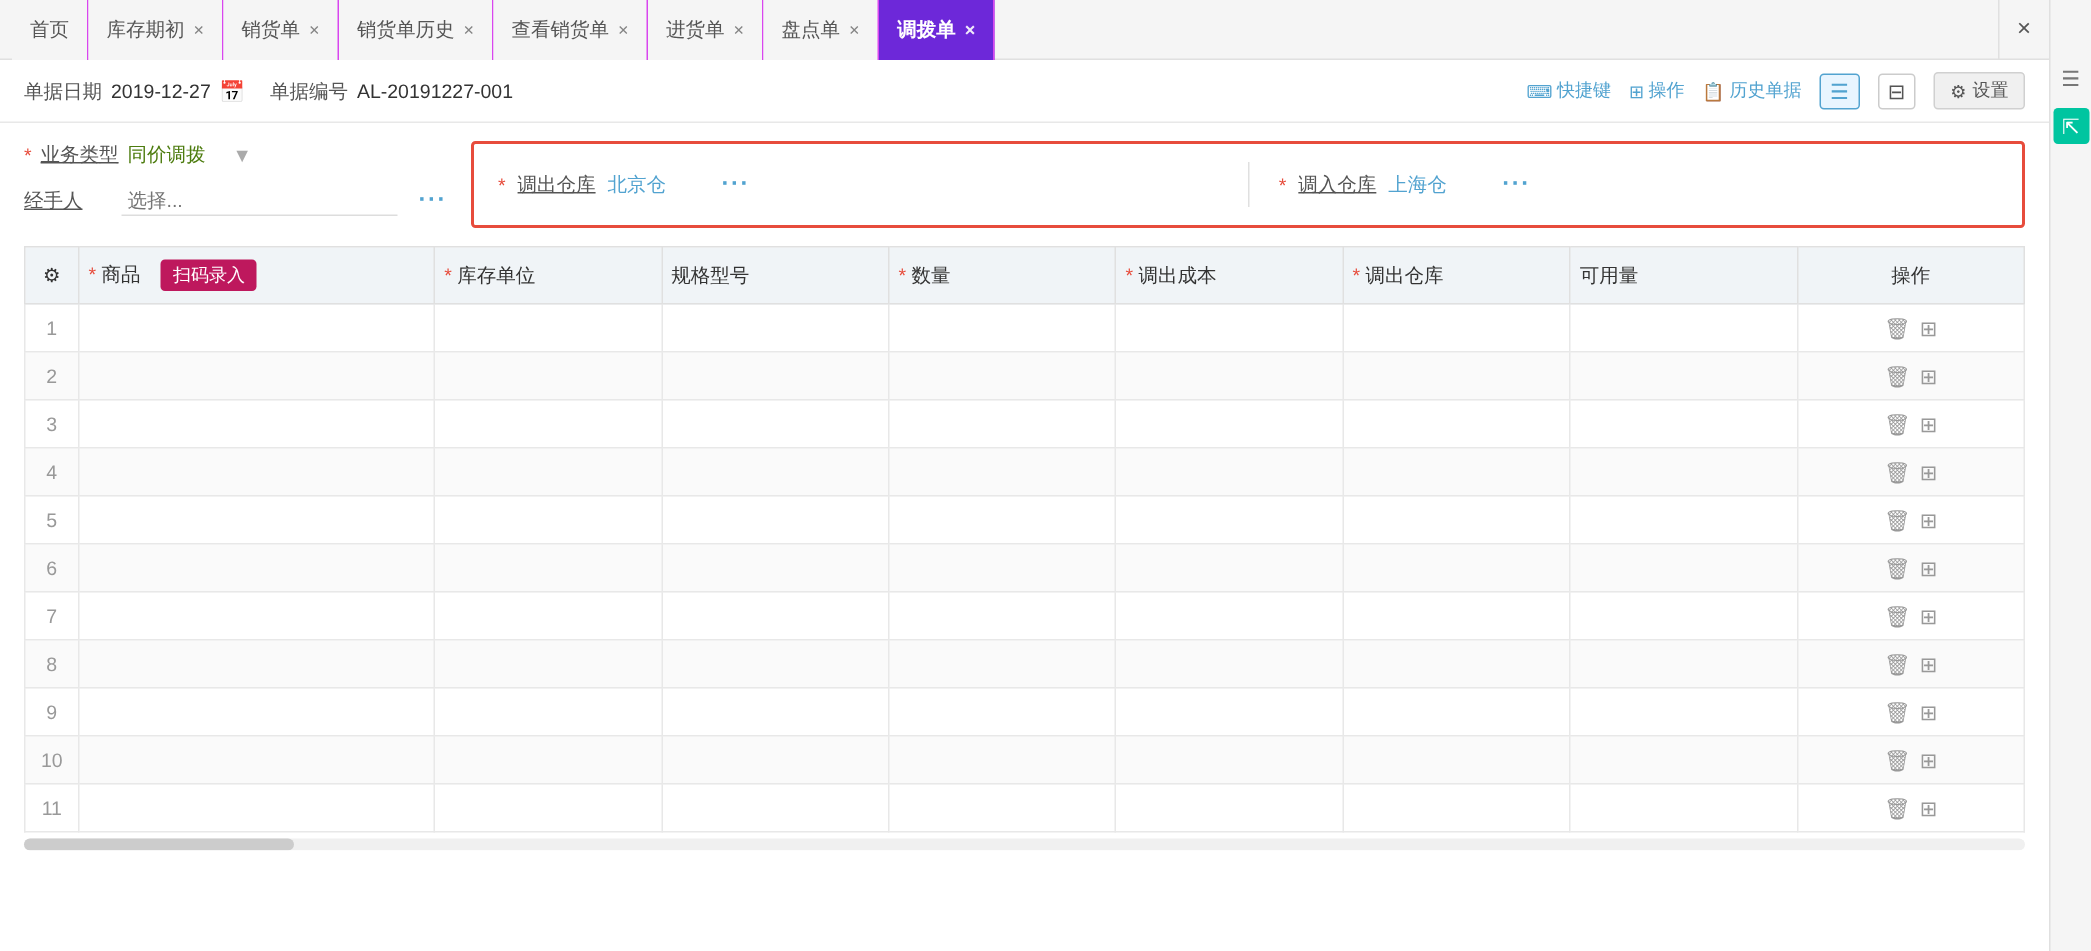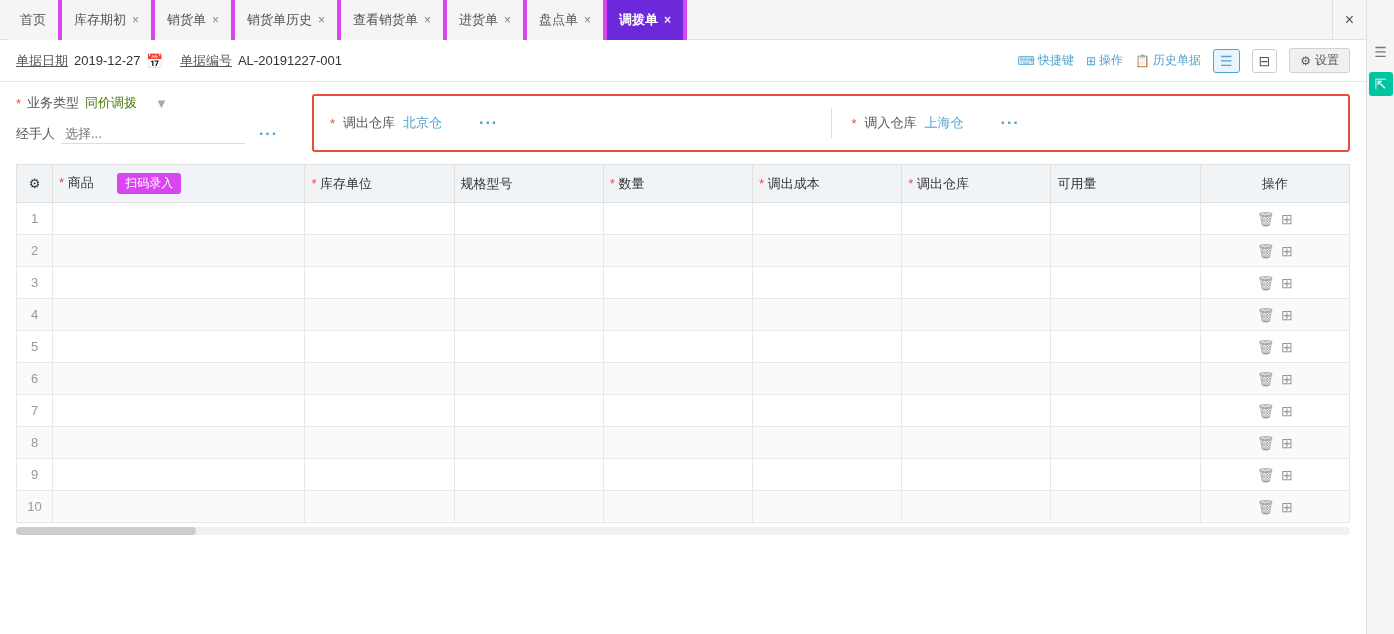--- a/index.html
+++ b/index.html
@@ -5,21 +5,21 @@
     * { box-sizing: border-box; margin: 0; padding: 0; }
     body { font-family: 'Microsoft YaHei', Arial, sans-serif; font-size: 13px; color: #333; background: #fff; overflow: hidden; }
 
     
     .tab-bar {
       display: flex; align-items: center; border-bottom: 1px solid #e0e0e0;
       background: #f5f5f5; height: 40px; padding: 0 0 0 8px;
     }
     .tab {
       display: flex; align-items: center; padding: 0 12px; height: 40px;
-      cursor: pointer; font-size: 13px; color: #555; border-right: 4px solid #d946ef;
+      cursor: pointer; font-size: 13px; color: #555; border-right: 1px solid #d946ef;
       background: #f5f5f5; white-space: nowrap; position: relative;
     }
     .tab.active {
       background: #6d28d9; color: #fff; font-weight: bold;
     }
     .tab .close-btn {
       margin-left: 6px; font-size: 12px; cursor: pointer; color: inherit; opacity: 0.7;
     }
     .tab.active .close-btn { color: #fff; opacity: 0.9; }
     .tab-spacer { flex: 1; }
@@ -27,21 +27,21 @@
       padding: 0 12px; height: 40px; display: flex; align-items: center;
       cursor: pointer; color: #555; font-size: 16px; border-left: 1px solid #e0e0e0;
     }
 
     
     .header-row {
       display: flex; align-items: center; padding: 8px 16px; border-bottom: 1px solid #e8e8e8;
       background: #fff; gap: 16px;
     }
     .header-field { display: flex; align-items: center; gap: 6px; font-size: 13px; }
-    .header-label { color: #555; text-decoration: underline; }
+    .header-label { color: #555; }
     .header-value { color: #333; font-weight: 500; }
     .header-icon { color: #52a3d0; font-size: 14px; cursor: pointer; }
     .header-spacer { flex: 1; }
     .header-actions { display: flex; align-items: center; gap: 12px; }
     .action-link { display: flex; align-items: center; gap: 3px; color: #52a3d0; cursor: pointer; font-size: 12px; }
     .btn-setting {
       background: #f0f0f0; border: 1px solid #d0d0d0; border-radius: 3px;
       padding: 3px 10px; cursor: pointer; font-size: 12px; color: #555;
       display: flex; align-items: center; gap: 4px;
     }
@@ -56,21 +56,21 @@
       display: flex; align-items: flex-start; padding: 12px 16px; gap: 16px;
       background: #fff;
     }
     .form-left { display: flex; flex-direction: column; gap: 12px; min-width: 280px; }
     .form-right {
       flex: 1; border: 2px solid #e74c3c; border-radius: 3px; padding: 12px 16px;
       display: flex; align-items: center; gap: 0;
     }
     .form-field { display: flex; align-items: center; gap: 6px; }
     .required-star { color: #e74c3c; }
-    .field-label { color: #555; white-space: nowrap; }
+    .field-label { color: #555; white-space: nowrap; text-decoration: underline; }
     .field-value { color: #4d7c0f; min-width: 60px; }
     .field-input {
       border: none; border-bottom: 1px solid #ddd; outline: none;
       color: #333; font-size: 13px; padding: 2px 4px; min-width: 80px;
     }
     .dropdown-arrow { color: #aaa; cursor: pointer; margin-left: 4px; }
     .more-btn { color: #52a3d0; cursor: pointer; margin-left: 8px; font-size: 16px; font-weight: bold; letter-spacing: 1px; }
     .divider-v { width: 1px; background: #e0e0e0; height: 30px; margin: 0 20px; }
     .warehouse-section { display: flex; align-items: center; flex: 1; gap: 8px; }
 
@@ -89,22 +89,22 @@
     tbody tr:nth-child(even) { background: #fafafa; }
     tbody tr.subtotal { background: #fff9e6; }
     tbody td {
       padding: 6px 6px; border: 1px solid #e8e8e8; text-align: left;
       height: 32px; min-width: 30px;
     }
     .row-num { color: #999; text-align: center; }
     .op-cell { text-align: center; white-space: nowrap; }
     .op-icon { cursor: pointer; color: #999; font-size: 14px; margin: 0 3px; }
     .scan-btn {
-      background: #d946ef; color: #fff; border: none; border-radius: 3px;
-      padding: 2px 8px; font-size: 12px; cursor: pointer; margin-left: 20px;
+      background: #be185d; color: #fff; border: none; border-radius: 3px;
+      padding: 2px 8px; font-size: 12px; cursor: pointer; margin-left: 10px;
     }
     .col-gear { text-align: center; width: 36px; }
 
     
     .right-sidebar {
       position: fixed; right: 0; top: 0; bottom: 0; width: 28px;
       background: #f5f5f5; border-left: 1px solid #e0e0e0;
       display: flex; flex-direction: column; align-items: center; padding-top: 40px; gap: 8px;
     }
     .sidebar-icon {
@@ -193,21 +193,21 @@
   <div class="form-area">
     <div class="form-left">
       <div class="form-field">
         <span class="required-star">*</span>
         <span class="field-label">业务类型</span>
         <span class="field-value">同价调拨</span>
         <span class="dropdown-arrow">▼</span>
       </div>
       <div class="form-field">
         <span class="field-label">经手人</span>
-        <input class="field-input" type="text" style="color: rgb(170, 170, 170); min-width: 60px; border-top: none; border-right: none; border-left: none; border-image: initial; border-bottom: 1px solid rgb(221, 221, 221);" placeholder="选择...">
+        <input class="field-input" type="text" style="color: rgb(170, 170, 170); min-width: 60px; border-top: none; border-right: none; border-left: none; border-image: initial; border-bottom: 1px solid rgb(221, 221, 221); margin-left: 20px;" placeholder="选择...">
         <span class="more-btn">···</span>
       </div>
     </div>
 
     <div class="form-right">
       <div class="warehouse-section">
         <span class="required-star">*</span>
         <span class="field-label">调出仓库</span>
         <span class="field-value" style="color:#52a3d0;">北京仓</span>
         <span class="more-btn">···</span>
@@ -366,20 +366,31 @@
             <td class="row-num">10</td>
             <td></td>
             <td></td>
             <td></td>
             <td></td>
             <td></td>
             <td></td>
             <td></td>
             <td class="op-cell"><span class="op-icon">🗑</span><span class="op-icon">⊞</span></td>
           </tr>
+          <tr>
+            <td class="row-num">11</td>
+            <td></td>
+            <td></td>
+            <td></td>
+            <td></td>
+            <td></td>
+            <td></td>
+            <td></td>
+            <td class="op-cell"><span class="op-icon">🗑</span><span class="op-icon">⊞</span></td>
+          </tr>
         </tbody>
     </table>
     <div style="height:8px; margin-top:4px; background:#f0f0f0; border-radius:4px;">
       <div style="width:180px; height:8px; background:#ccc; border-radius:4px;"></div>
     </div>
   </div>
 </div>
 
 <div class="right-sidebar">
   <div class="sidebar-icon">☰</div>

